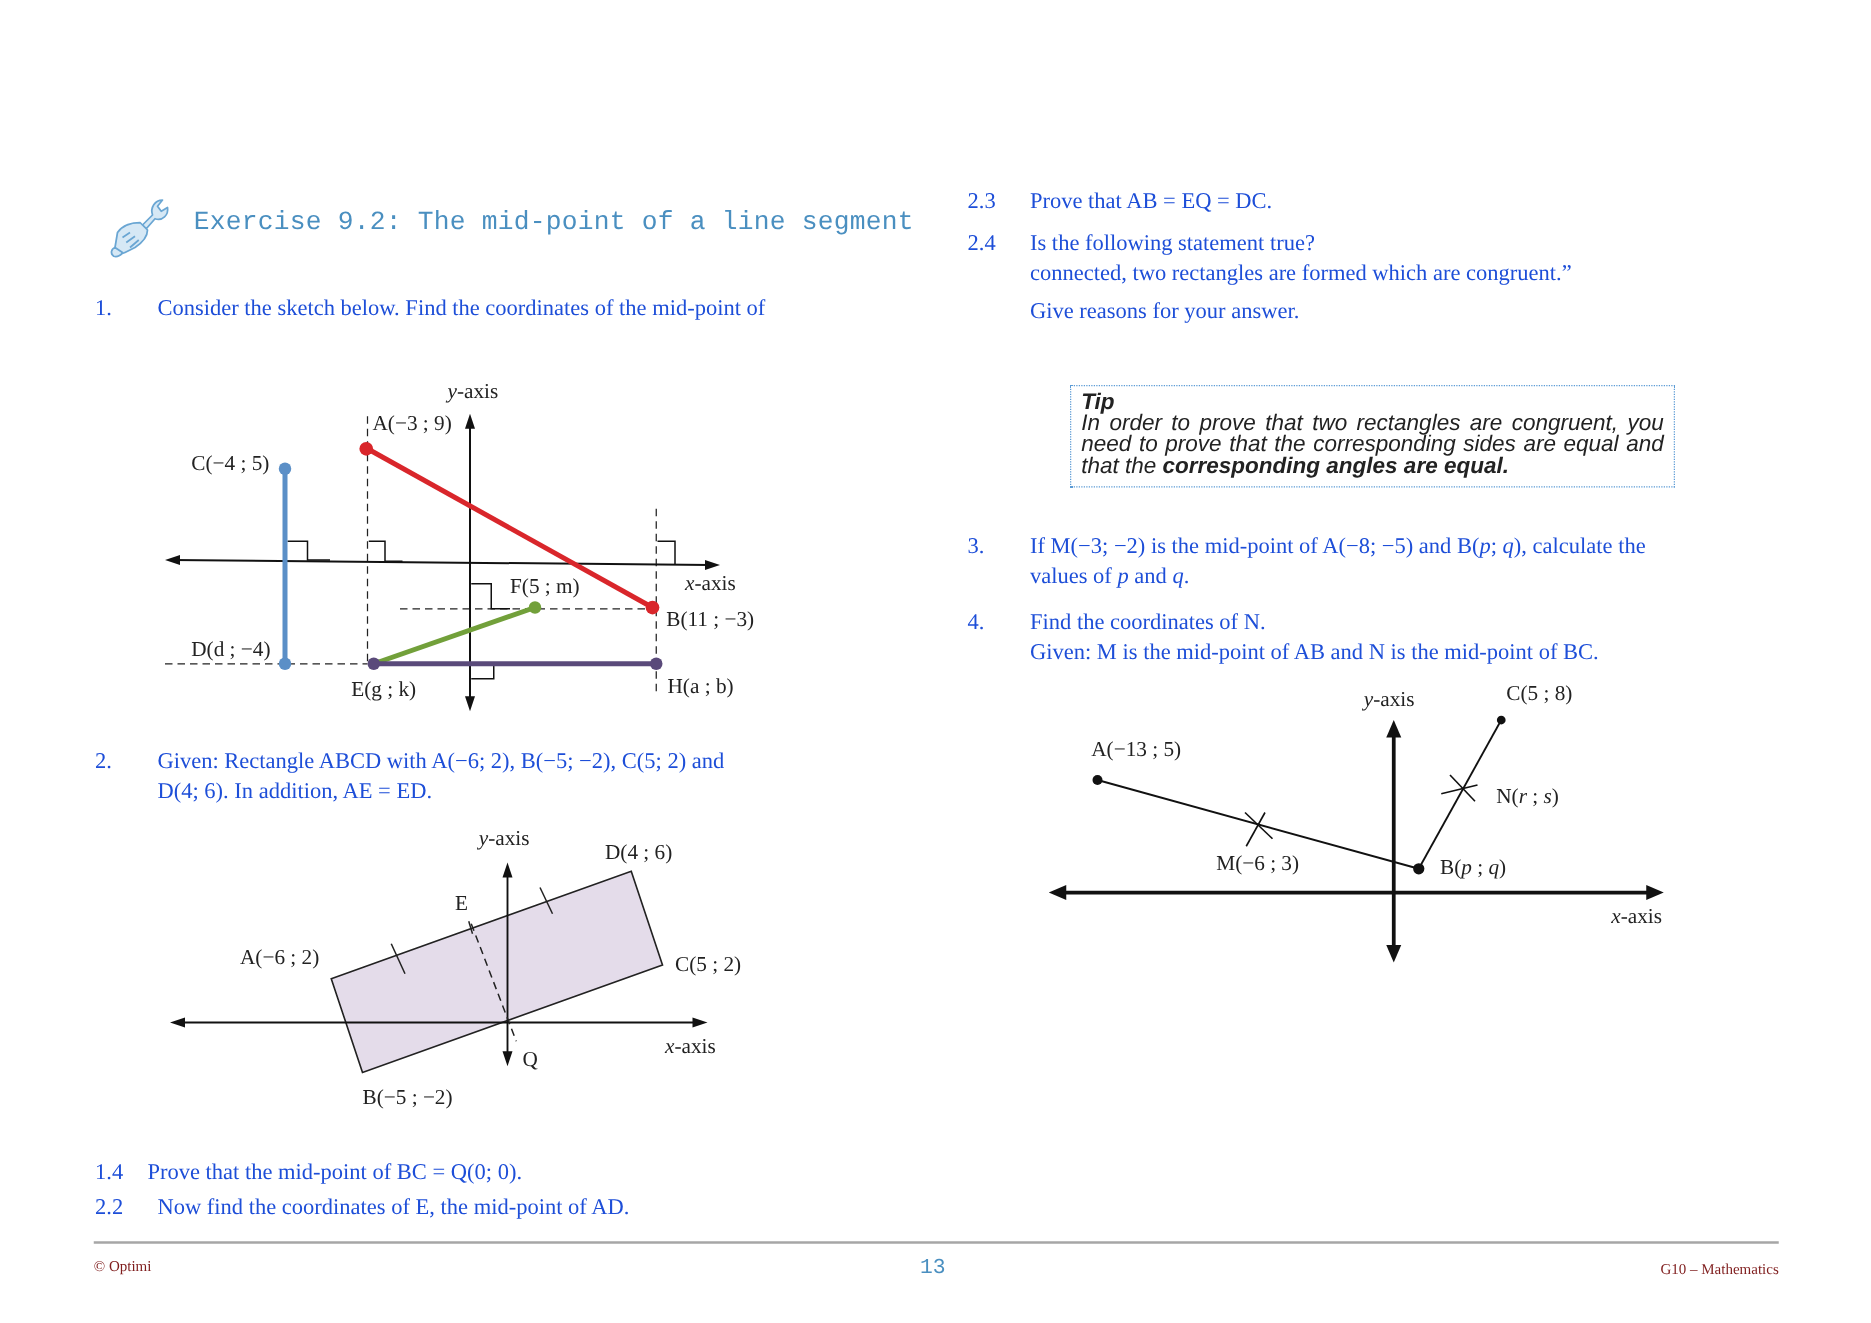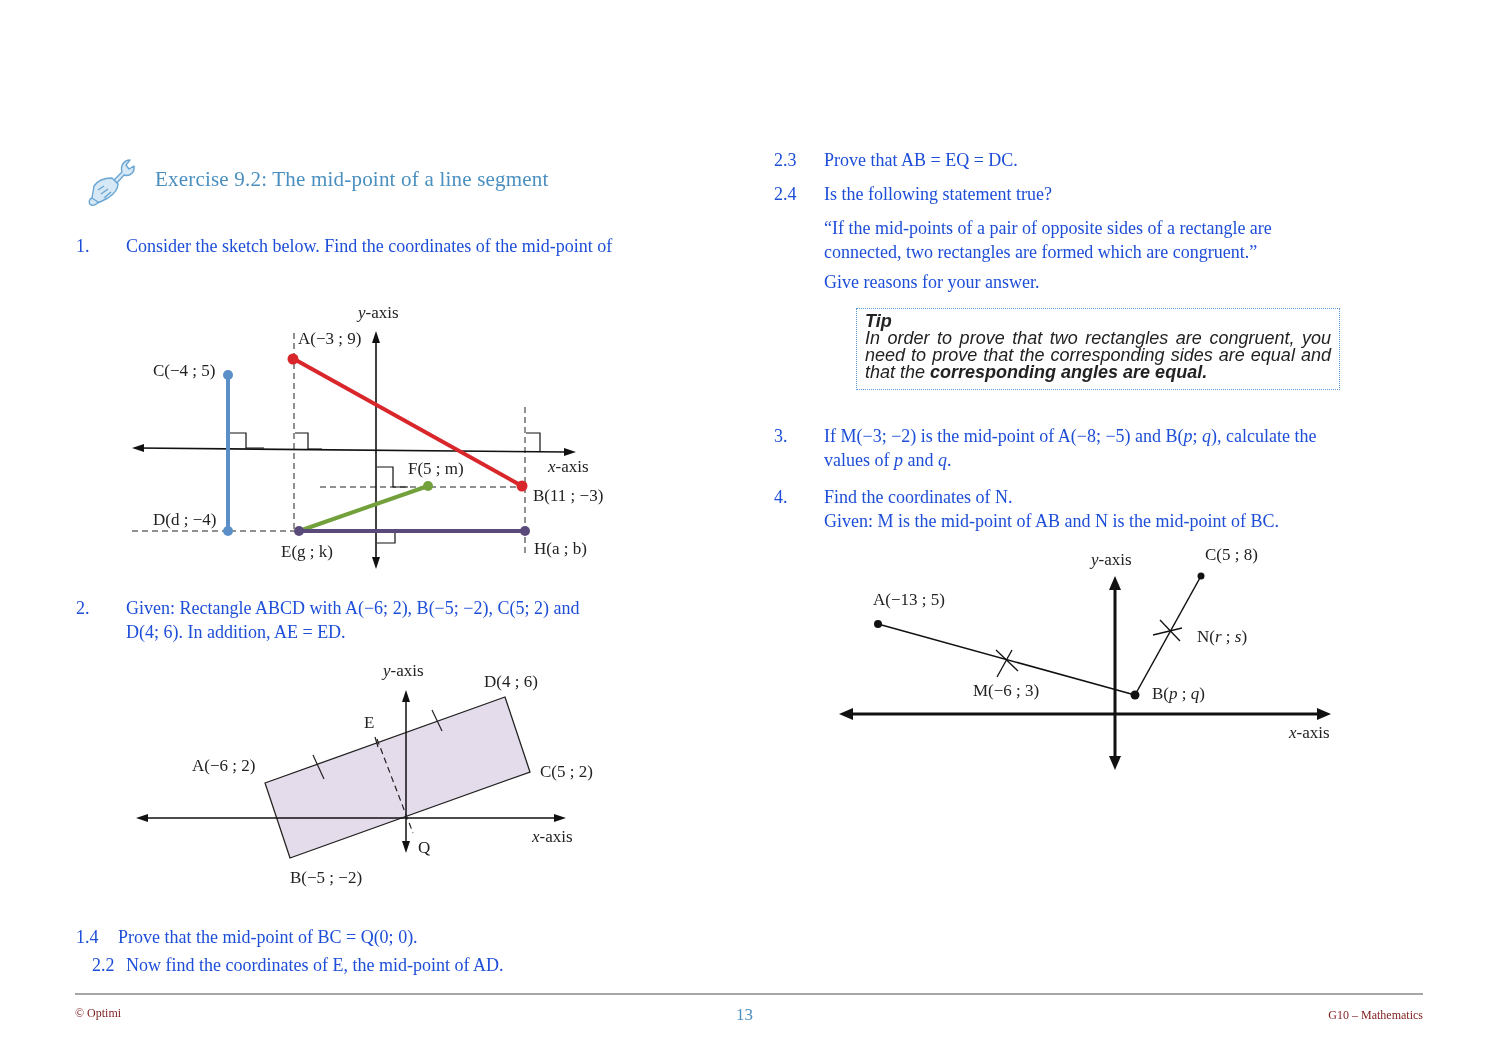--- a/index.html
+++ b/index.html
@@ -1,26 +1,26 @@
 <!DOCTYPE html>
 <html><head>
 <meta charset="utf-8">
 <style>
   html, body { margin:0; padding:0; background:#ffffff; }
   body { width:1497px; height:1058px; position:relative; overflow:hidden;
          font-family:"DejaVu Serif", serif; color:#222; }
   .abs { position:absolute; }
   .serif { font-family:"Liberation Serif", "DejaVu Serif", serif; font-size:18px; line-height:24px; color:#1d4ed8; }
-  .title { font-family:Liberation Serif, serif; font-size:21px; color:#4a8fc0; font-weight:normal; letter-spacing:0.2px; }
+  .title { font-family:Liberation Mono, monospace; font-size:21px; color:#4a8fc0; font-weight:normal; letter-spacing:0.2px; }
   .num { position:absolute; }
   .tip { border:1.5px dotted #5b9bd5; padding:4px 8px 4px 8px; font-family:"Liberation Sans", sans-serif; font-style:italic; font-size:18px; line-height:17px; color:#222; text-align:justify; box-sizing:border-box; }
   .tip b { font-weight:bold; }
   .footer-line { position:absolute; left:75px; top:993px; width:1348px; height:2px; background:#a6a6a6; }
   .footer { font-family:Liberation Serif, serif; font-size:12px; color:#7f1d1d; }
-  .pagenum { font-family:Liberation Serif, serif; font-size:17px; color:#4a8fc0; }
+  .pagenum { font-family:Liberation Mono, monospace; font-size:17px; color:#4a8fc0; }
   svg text { font-family:"Liberation Serif", "DejaVu Serif", serif; font-size:17px; fill:#222; }
   .it { font-style:italic; }
 </style>
 </head>
 <body>
 
 <div class="abs" style="left:84px;top:156px;width:600px;height:56px;">
   <svg class="abs" style="left:0;top:0" width="56" height="56" viewBox="0 0 56 56">
     <g fill="#d6e8f5" stroke="#6aa6d3" stroke-width="1.4" stroke-linejoin="round">
       <path d="M30 24 L38 16 C36 10 40 4 46 4 L42 9 L45 13 L50 10 C51 16 46 21 40 19 L33 27 Z"></path>
@@ -123,33 +123,32 @@
   <text x="412" y="187"><tspan class="it">x</tspan><tspan>-axis</tspan></text>
   <text x="298" y="198">Q</text>
   <text x="170" y="228">B(−5 ; −2)</text>
 </svg>
 
 <div class="abs serif" style="left:76px;top:925px;width:640px;">
   <span class="num" style="left:0;top:0;">1.4</span>
   <div style="margin-left:42px;">Prove that the mid-point of BC = Q(0; 0).</div>
 </div>
 <div class="abs serif" style="left:76px;top:953px;width:640px;">
-  <span class="num" style="left:0;top:0;margin-left:16px;">2.2</span>
+  <span class="num" style="left:0;top:0;">2.2</span>
   <div style="margin-left:50px;">Now find the coordinates of E, the mid-point of AD.</div>
 </div>
 
 <div class="abs serif" style="left:774px;top:148px;width:640px;">
   <span class="num" style="left:0;top:0;">2.3</span>
   <div style="margin-left:50px;">Prove that AB = EQ = DC.</div>
 </div>
 <div class="abs serif" style="left:774px;top:182px;width:640px;">
   <span class="num" style="left:0;top:0;">2.4</span>
   <div style="margin-left:50px;">
     <div>Is the following statement true?</div>
-    <div style="margin-top:10px;">“If the mid-points of a pair of opposite sides of a rectangle are</div>
     <div>connected, two rectangles are formed which are congruent.”</div>
     <div style="margin-top:6px;">Give reasons for your answer.</div>
   </div>
 </div>
 
 <div class="abs tip" style="left:856px;top:308px;width:484px;height:82px;">
   <div style="font-weight:bold;">Tip</div>
   <div><span>In order to prove that two rectangles are congruent, you need to prove that the corresponding sides are equal and that the </span><b>corresponding angles are equal.</b></div>
 </div>
 

